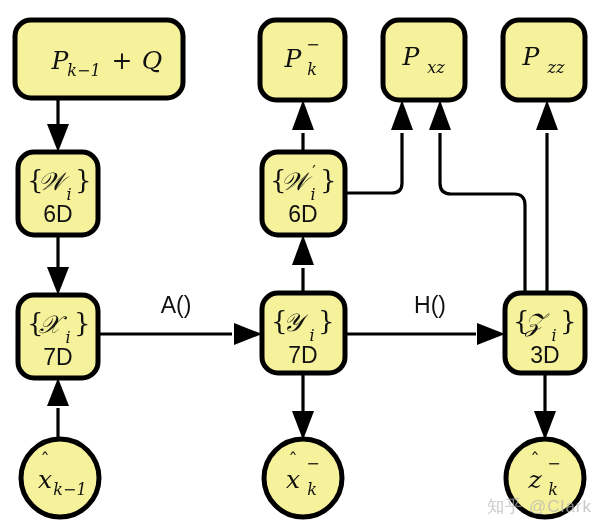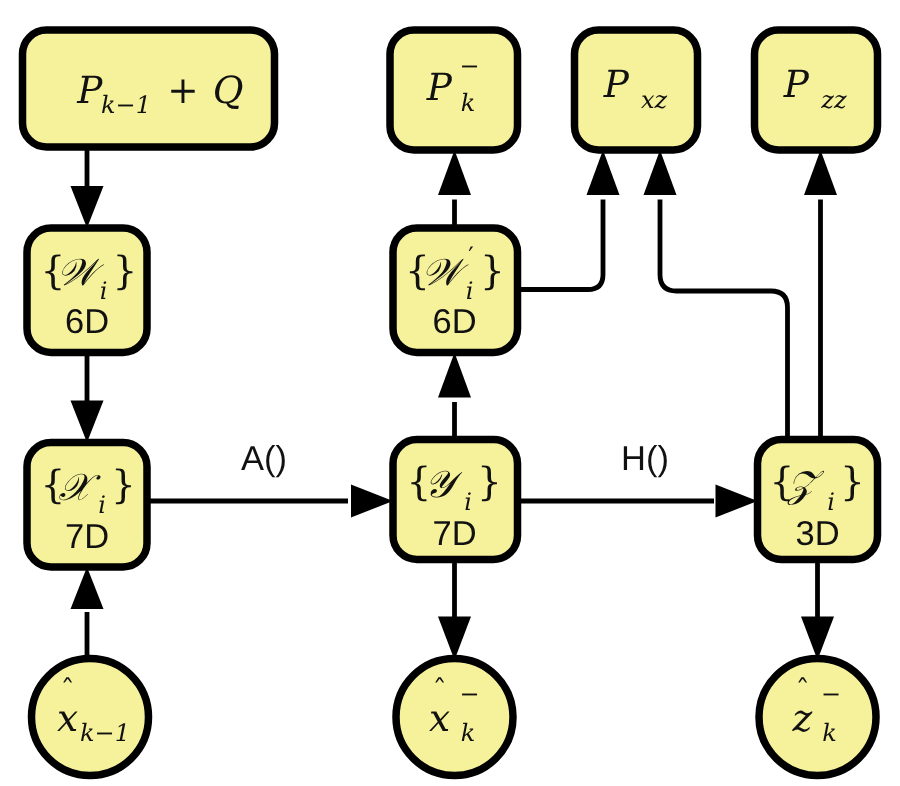--- a/index.html
+++ b/index.html
@@ -265,14 +265,15 @@
       <text class="math-label" x="535" y="462" style="font-size:19px;font-style:normal;">ˆ</text>
       <text class="math-label math-sub" x="553" y="490">k</text>
       <text class="math-label math-sub-up" x="554" y="464">−</text>
     </g>
 
     <text class="fn-label" x="176" y="307">A()</text>
     <text class="fn-label" x="430" y="307">H()</text>
 
   </svg>
 
+  <div class="watermark">知乎 @Clark</div>
 
 </div>
 
 </body></html>

